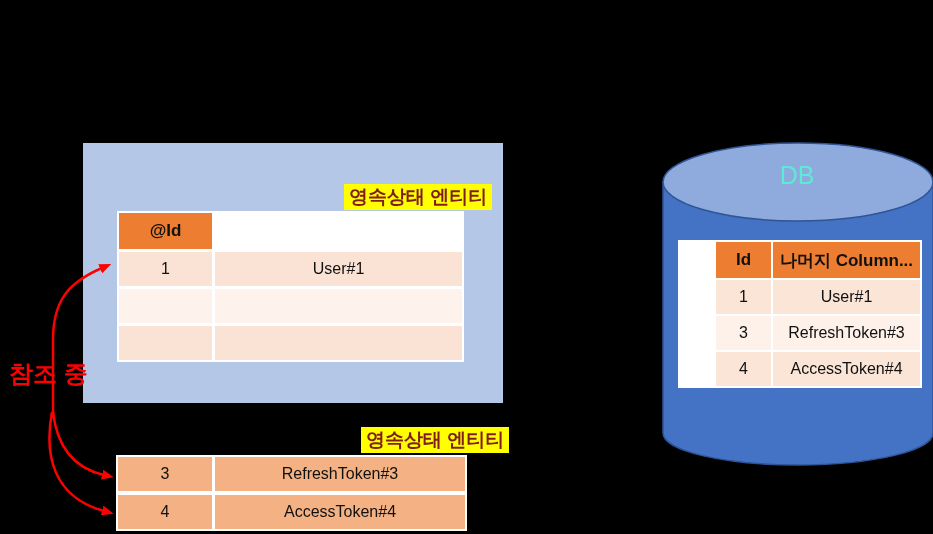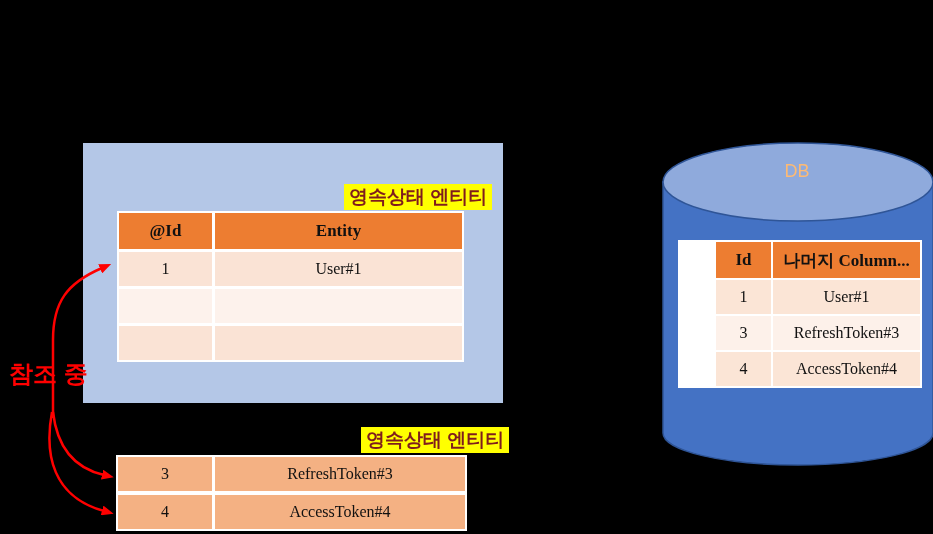--- a/index.html
+++ b/index.html
@@ -16,21 +16,21 @@
     font-size:19px;line-height:24px;padding:1px 5px;white-space:nowrap;z-index:4;
   }
   #lbl-persist{left:344px;top:184px;}
   #lbl-detached{left:361px;top:427px;}
 
   
   .tbl{position:absolute;background:#ffffff;padding:2px;display:flex;flex-direction:column;z-index:2;box-sizing:border-box;}
   .trow{display:flex;}
   .cell{
     display:flex;align-items:center;justify-content:center;
-    font-size:16px;box-sizing:border-box;color:#111;font-family:Liberation Serif, serif;
+    font-size:16px;box-sizing:border-box;color:#111;
   }
   .hcell{background:#ED7D31;font-weight:bold;font-size:17px;}
   .r-dark{background:#FAE3D5;}
   .r-light{background:#FDF2EC;}
   .r-det{background:#F4B183;}
 
   
   #persist-tbl{left:117px;top:211px;width:347px;gap:3px;}
   #persist-tbl .trow{gap:3px;height:34px;}
   #persist-tbl .thead{height:36px;}
@@ -40,21 +40,21 @@
   
   #detached-tbl{left:116px;top:455px;width:351px;gap:4px;}
   #detached-tbl .trow{gap:3px;height:34px;}
   #detached-tbl .c1{width:94px;flex:none;}
   #detached-tbl .c2{flex:1;}
 
   
   #cylinder{position:absolute;left:661px;top:141px;z-index:1;}
   #db-title{
     position:absolute;left:661px;top:161px;width:272px;text-align:center;
-    font-size:18px;color:#fdba74;z-index:3;
+    font-size:25px;color:#5eead4;z-index:3;
   }
   #db-tbl{left:678px;top:240px;width:244px;gap:2px;}
   #db-tbl .trow{gap:2px;height:34px;padding-left:36px;}
   #db-tbl .thead{height:36px;}
   #db-tbl .c1{width:55px;flex:none;}
   #db-tbl .c2{flex:1;}
   #db-tbl .r2{background:#FDF1EA;}
   #db-tbl .r13{background:#FBE5D6;}
 
   
@@ -70,21 +70,20 @@
 <div class="canvas">
 
   <div class="ctx-box"></div>
 
   <div class="ylabel" id="lbl-persist">영속상태 엔티티</div>
   <div class="ylabel" id="lbl-detached">영속상태 엔티티</div>
 
   <div class="tbl" id="persist-tbl">
     <div class="trow thead">
       <div class="cell hcell c1">@Id</div>
-      <div class="cell hcell c2">Entity</div>
     </div>
     <div class="trow">
       <div class="cell r-dark c1">1</div>
       <div class="cell r-dark c2">User#1</div>
     </div>
     <div class="trow">
       <div class="cell r-light c1"></div>
       <div class="cell r-light c2"></div>
     </div>
     <div class="trow">

